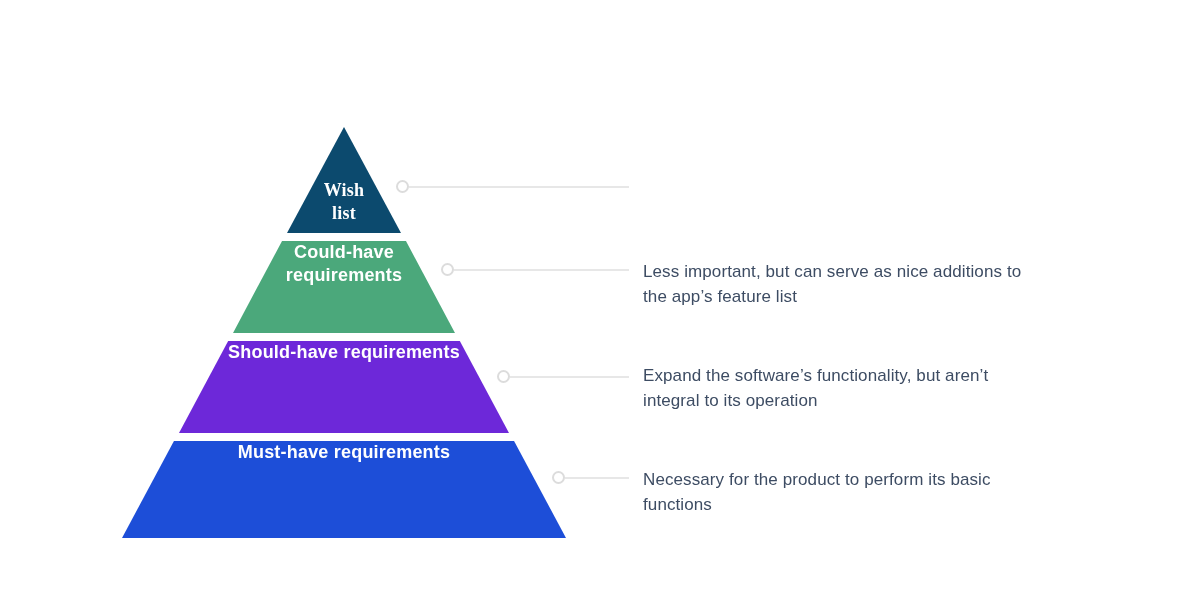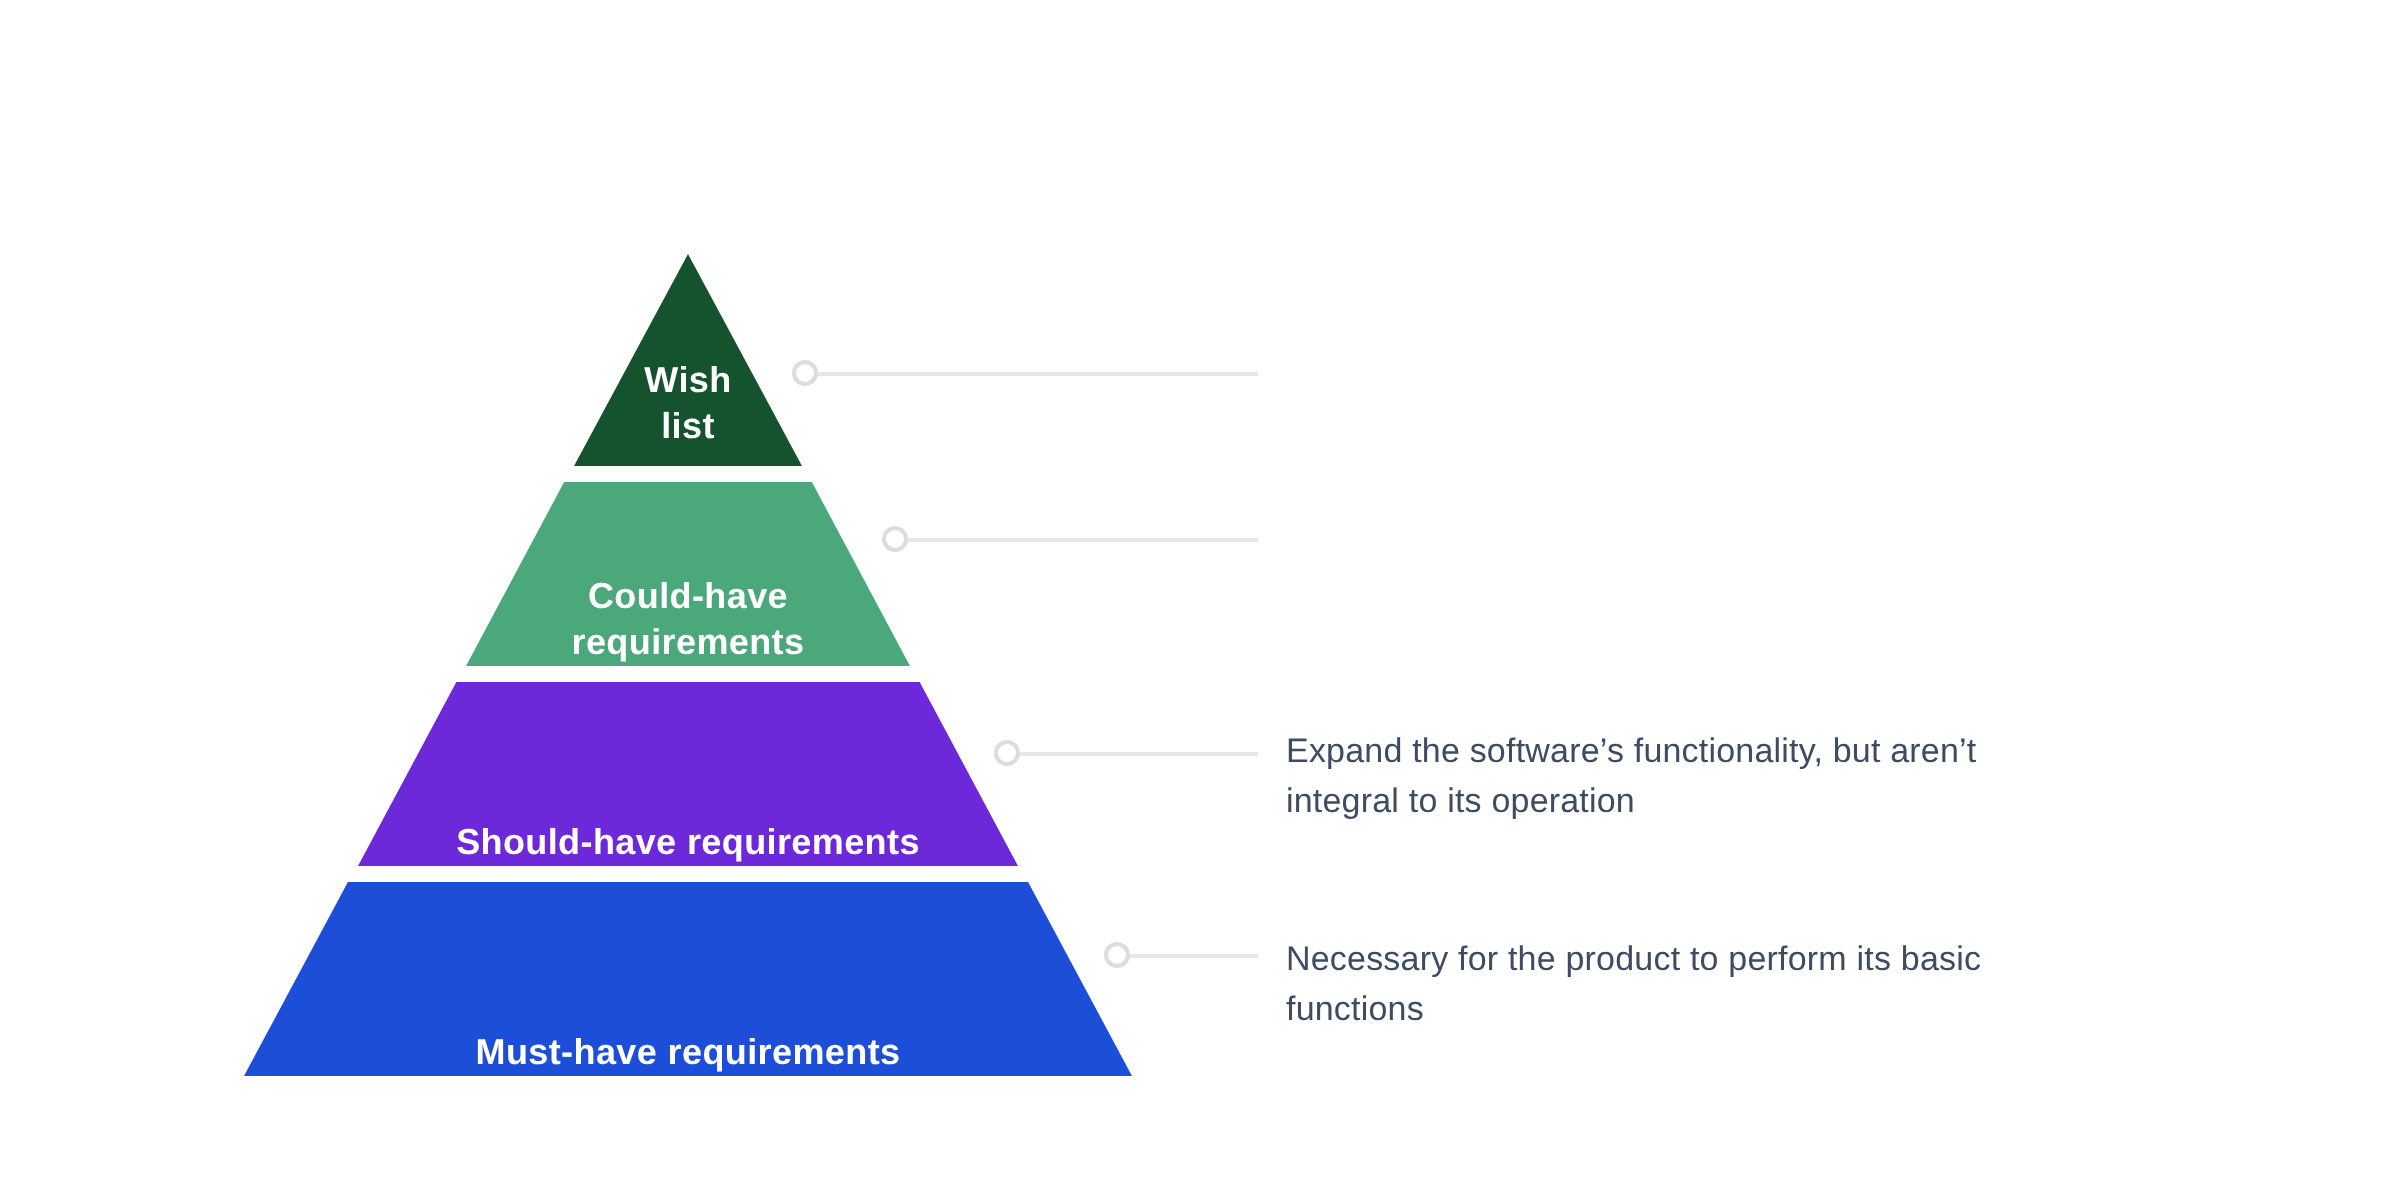--- a/index.html
+++ b/index.html
@@ -12,21 +12,21 @@
   .canvas{
     position:relative;width:1200px;height:600px;background:#ffffff;overflow:hidden;
     font-family:"Liberation Sans", sans-serif;
   }
   .title{
     position:absolute;left:0;top:53px;width:1200px;text-align:center;
     font-size:27px;font-weight:700;color:var(--title-color);letter-spacing:.2px;
   }
   
   .level{
-    position:absolute;display:flex;flex-direction:column;align-items:center;justify-content:flex-end;
+    position:absolute;display:flex;flex-direction:column;align-items:center;justify-content:flex-start;
   }
   .level-0{left:287px;top:127px;width:114px;height:106px;
     clip-path:polygon(50% 0, 100% 100%, 0 100%);
     justify-content:flex-end;padding-bottom:8px;box-sizing:border-box;}
   .level-1{left:233px;top:241px;width:222px;height:92px;
     clip-path:polygon(22.1% 0, 77.9% 0, 100% 100%, 0 100%);}
   .level-2{left:179px;top:341px;width:330px;height:92px;
     clip-path:polygon(14.9% 0, 85.1% 0, 100% 100%, 0 100%);}
   .level-3{left:122px;top:441px;width:444px;height:97px;
     clip-path:polygon(11.7% 0, 88.3% 0, 100% 100%, 0 100%);}
@@ -55,21 +55,21 @@
   .desc-2{top:363px;}
   .desc-3{top:467px;}
 </style>
 </head>
 <body>
 
 <div class="canvas">
 
 
   <div>
-    <div class="level level-0" style="background: #14532d;">
+    <div class="level level-0" style="background: #0c4a6e; font-family: Liberation Serif, serif;">
       <div class="level-label">Wish
 list</div>
     </div>
     <div class="level level-1" style="background: rgb(75, 168, 123);">
       <div class="level-label">Could-have
 requirements</div>
     </div>
     <div class="level level-2" style="background: #6d28d9;">
       <div class="level-label">Should-have requirements</div>
     </div>
@@ -88,18 +88,20 @@
   </div>
   <div class="connector connector-2">
     <span class="ring"></span>
     <span class="wire"></span>
   </div>
   <div class="connector connector-3">
     <span class="ring"></span>
     <span class="wire"></span>
   </div>
 
+  <div class="desc desc-1">Less important, but can serve as nice additions to
+the app’s feature list</div>
   <div class="desc desc-2">Expand the software’s functionality, but aren’t
 integral to its operation</div>
   <div class="desc desc-3">Necessary for the product to perform its basic
 functions</div>
 
 </div>
 
 </body></html>

